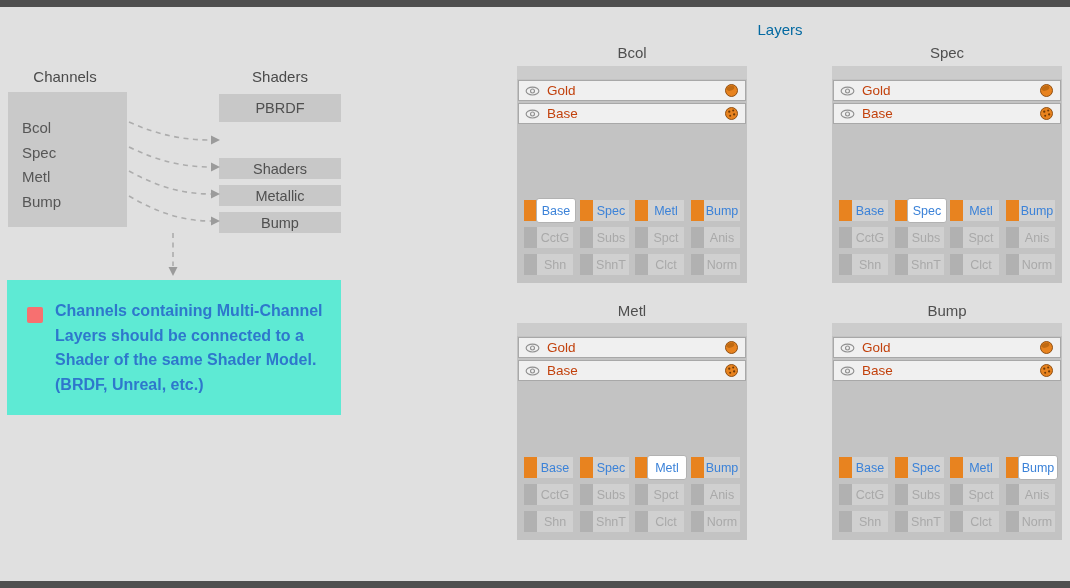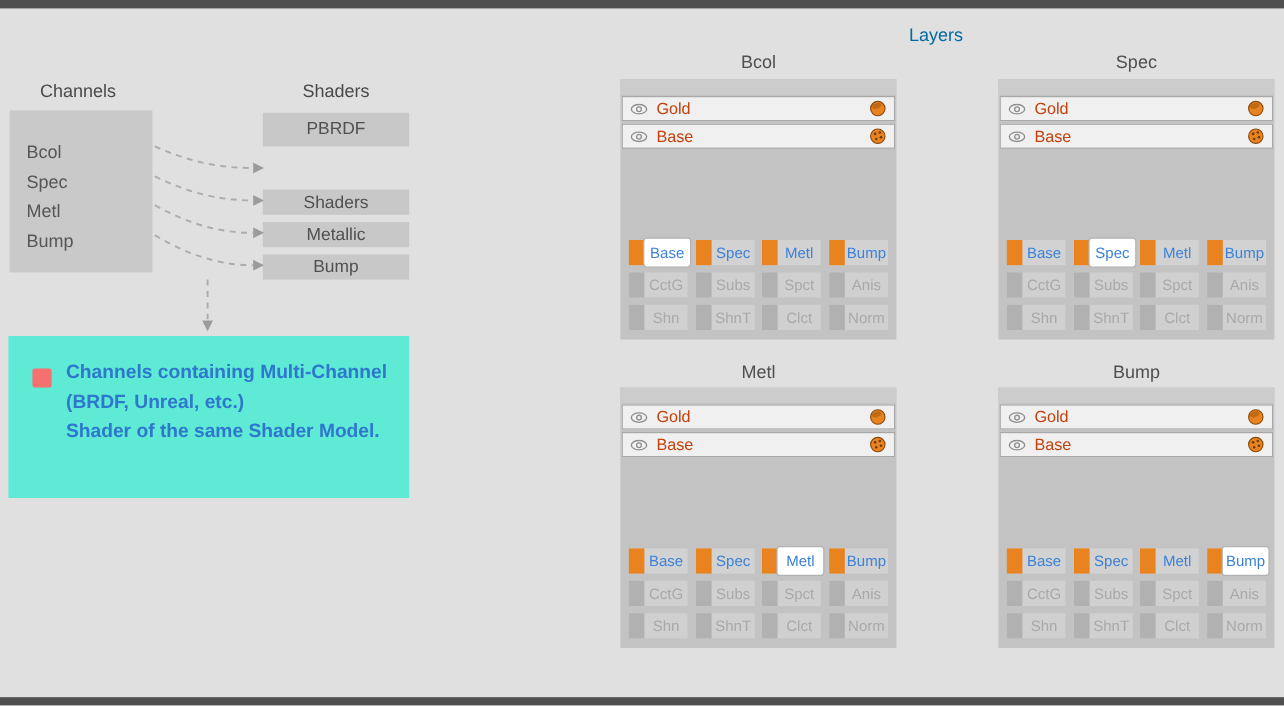--- a/index.html
+++ b/index.html
@@ -99,22 +99,23 @@
       <polygon points="211,189.5 211,198.5 220,194"></polygon>
       <polygon points="211,216.5 211,225.5 220,221"></polygon>
       <polygon points="168.5,267 177.5,267 173,276"></polygon>
     </g>
   </svg>
 
   <div id="note-box">
     <div id="note-bullet"></div>
     <div id="note-text">
       <div>Channels containing Multi-Channel</div>
+      <div>Layers should be connected to a</div>
+      <div>Shader of the same Shader Model.</div>
       <div>(BRDF, Unreal, etc.)</div>
-      <div>Shader of the same Shader Model.</div>
     </div>
   </div>
 
   <div id="layers-title">Layers</div>
 
   <div class="panel-title" style="left:517px;top:44px;">Bcol</div>
   <div class="panel-title" style="left:832px;top:44px;">Spec</div>
   <div class="panel-title" style="left:517px;top:302px;">Metl</div>
   <div class="panel-title" style="left:832px;top:302px;">Bump</div>
 

